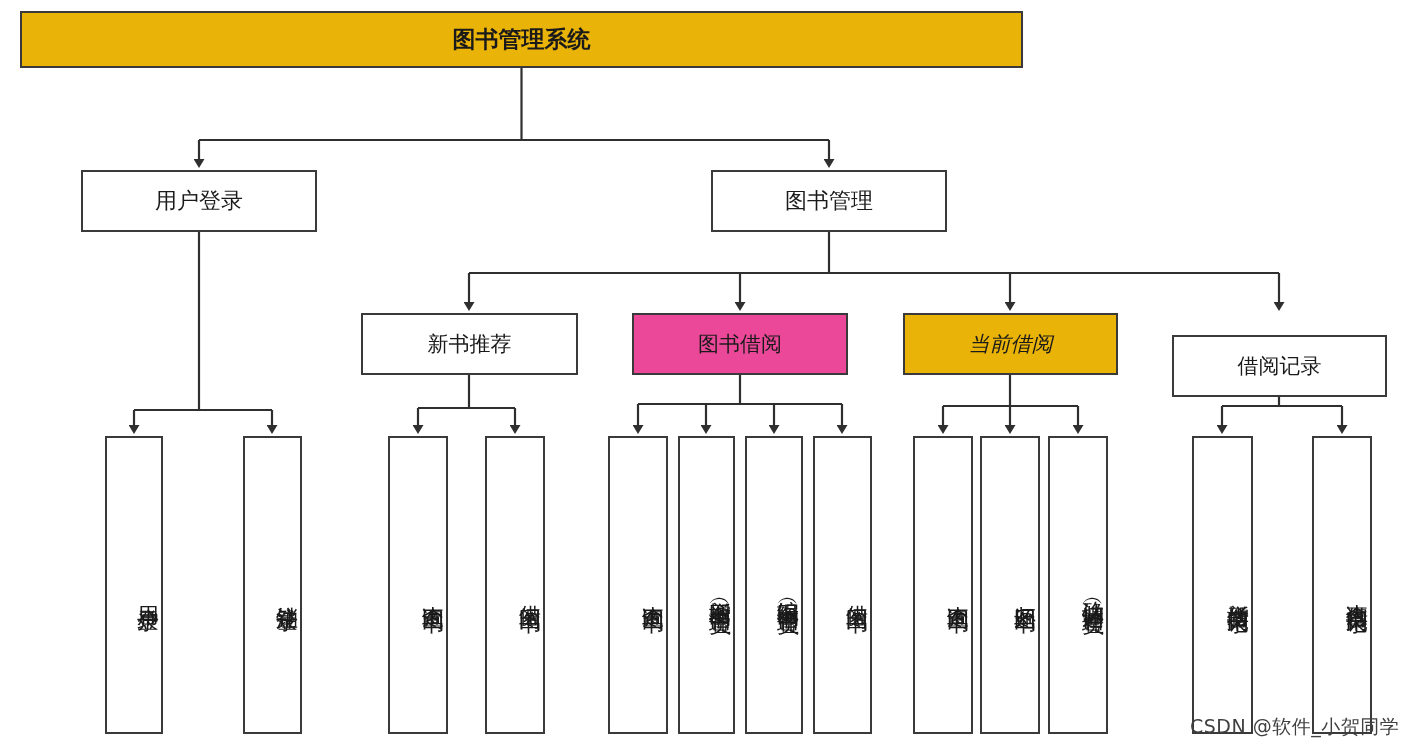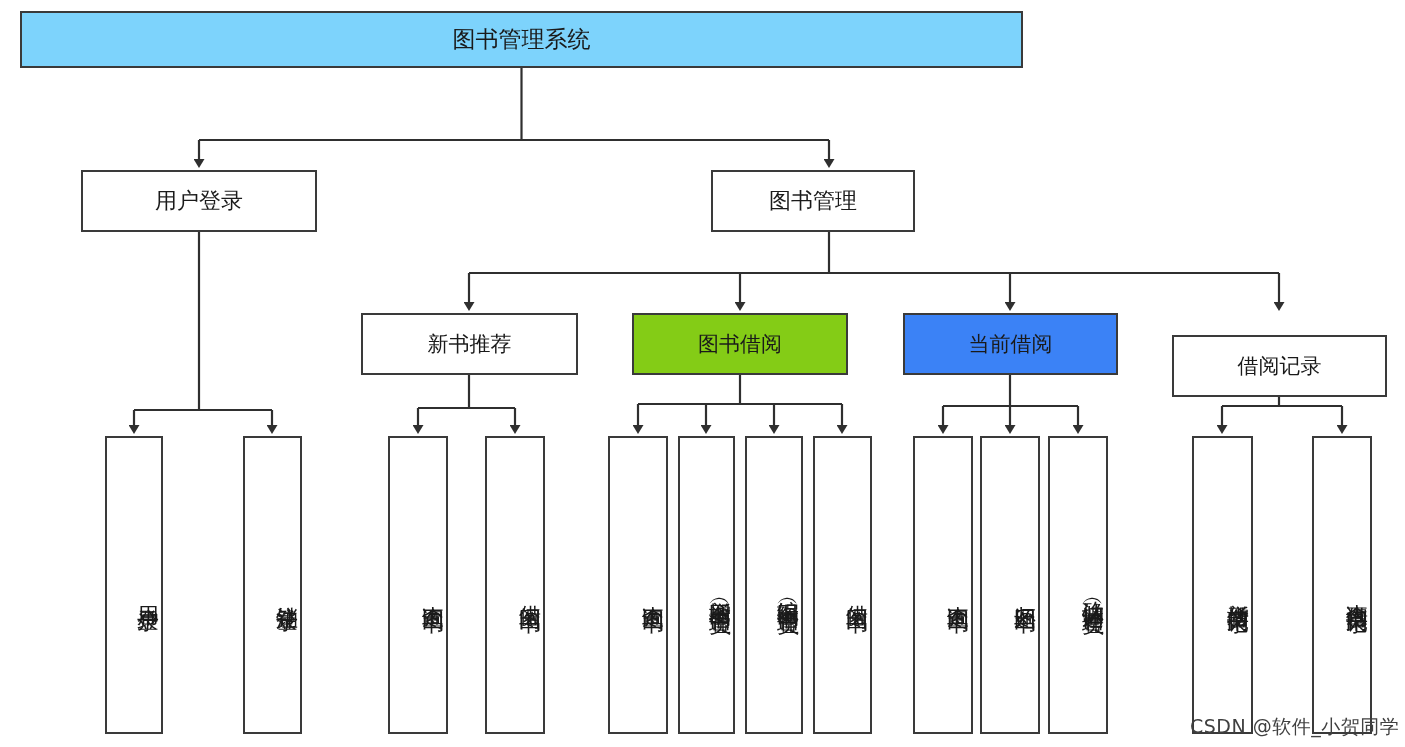--- a/index.html
+++ b/index.html
@@ -114,38 +114,38 @@
       <path d="M1010,406 L1010,426" marker-end="url(#arrow)"></path>
       <path d="M1078,406 L1078,426" marker-end="url(#arrow)"></path>
 
       <path d="M1279,375 L1279,406"></path>
       <path d="M1222,406 L1342,406"></path>
       <path d="M1222,406 L1222,426" marker-end="url(#arrow)"></path>
       <path d="M1342,406 L1342,426" marker-end="url(#arrow)"></path>
     </g>
   </svg>
 
-  <div class="node root" style="left: 20px; top: 11px; width: 1003px; height: 57px; border-color: rgb(58, 58, 58); background: #7dd3fc; color: rgb(26, 26, 26);">
+  <div class="node root" style="left: 20px; top: 11px; width: 1003px; height: 57px; border-color: rgb(58, 58, 58); background: #eab308; color: rgb(26, 26, 26); font-weight: bold;">
     <span class="lbl">图书管理系统</span>
   </div>
 
   <div class="node lvl2" style="left: 81px; top: 170px; width: 236px; height: 62px; border-color: rgb(58, 58, 58); background: rgb(255, 255, 255); color: rgb(26, 26, 26);">
     <span class="lbl">用户登录</span>
   </div>
-  <div class="node lvl2" style="left: 711px; top: 170px; width: 204px; height: 62px; border-color: rgb(58, 58, 58); background: rgb(255, 255, 255); color: rgb(26, 26, 26);">
+  <div class="node lvl2" style="left: 711px; top: 170px; width: 236px; height: 62px; border-color: rgb(58, 58, 58); background: rgb(255, 255, 255); color: rgb(26, 26, 26);">
     <span class="lbl">图书管理</span>
   </div>
 
   <div class="node lvl3" style="left: 361px; top: 313px; width: 217px; height: 62px; border-color: rgb(58, 58, 58); background: rgb(255, 255, 255); color: rgb(26, 26, 26);">
     <span class="lbl">新书推荐</span>
   </div>
-  <div class="node lvl3" style="left: 632px; top: 313px; width: 216px; height: 62px; border-color: rgb(58, 58, 58); background: #84cc16; color: rgb(26, 26, 26);">
+  <div class="node lvl3" style="left: 632px; top: 313px; width: 216px; height: 62px; border-color: rgb(58, 58, 58); background: #ec4899; color: rgb(26, 26, 26);">
     <span class="lbl">图书借阅</span>
   </div>
-  <div class="node lvl3" style="left: 903px; top: 313px; width: 215px; height: 62px; border-color: rgb(58, 58, 58); background: #3b82f6; color: rgb(26, 26, 26);">
+  <div class="node lvl3" style="left: 903px; top: 313px; width: 215px; height: 62px; border-color: rgb(58, 58, 58); background: #eab308; color: rgb(26, 26, 26); font-style: italic;">
     <span class="lbl">当前借阅</span>
   </div>
   <div class="node lvl3" style="left: 1172px; top: 313px; width: 215px; height: 62px; border-color: rgb(58, 58, 58); background: rgb(255, 255, 255); color: rgb(26, 26, 26); margin-top: 22px;">
     <span class="lbl">借阅记录</span>
   </div>
 
   <div class="node leaf" style="left: 105px; top: 436px; width: 58px; height: 298px; border-color: rgb(58, 58, 58); background: rgb(255, 255, 255); color: rgb(26, 26, 26);">
     <span class="lbl">用户登录</span>
   </div>
   <div class="node leaf" style="left: 243px; top: 436px; width: 59px; height: 298px; border-color: rgb(58, 58, 58); background: rgb(255, 255, 255); color: rgb(26, 26, 26);">

